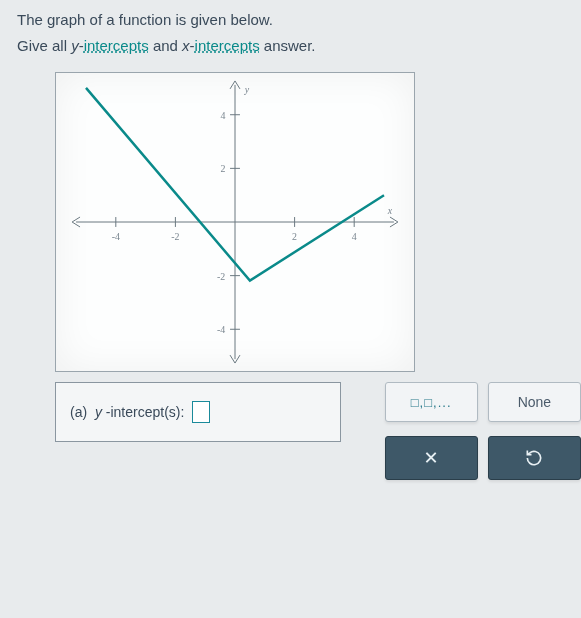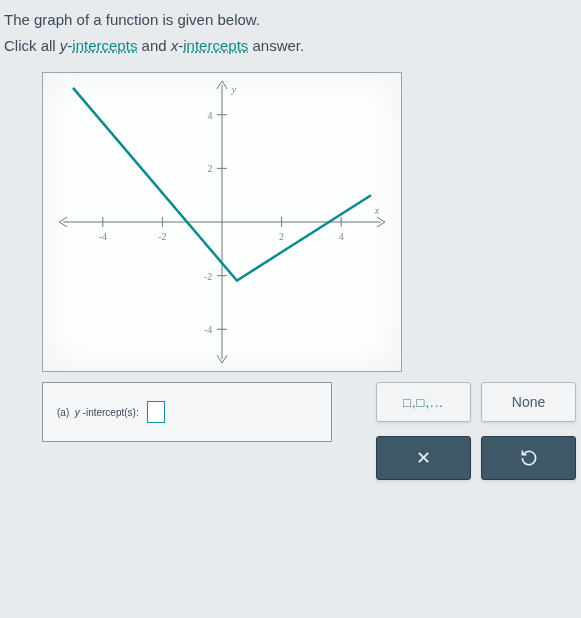--- a/index.html
+++ b/index.html
@@ -7,20 +7,21 @@
       font-family: Verdana, Arial, sans-serif;
       background: #e8ebed;
       width: 581px;
       height: 618px;
       overflow: hidden;
       color: #3a4a5a;
       font-size: 15px;
     }
     .container {
       padding: 8px 0 0 4px;
+      margin-left: 13px;
     }
     .prompt-line {
       line-height: 1.6;
       margin-bottom: 2px;
     }
     .ital { font-style: italic; }
     .term-link {
       color: #0a8a8a;
       text-decoration: underline dotted;
     }
@@ -48,21 +49,21 @@
       border: 1px solid #8a96a0;
       background: #f4f6f7;
       padding: 12px 18px 12px 14px;
       width: 290px;
     }
     .answer-line {
       display: flex;
       align-items: center;
       gap: 8px;
       margin: 6px 0;
-      font-size: 10px;
+      font-size: 14px;
     }
     .answer-line .label { white-space: nowrap; }
     .input-box {
       width: 18px;
       height: 22px;
       border: 1.5px solid #1a8a9a;
       background: #fff;
       display: inline-block;
     }
     .tool-panel {
@@ -95,21 +96,21 @@
     }
     .dark-btn svg { stroke: #e8f0f4; fill: none; stroke-width: 2; }
     .list-glyph { font-size: 13px; letter-spacing: 1px; color:#2a7a8a; }
   </style>
 </head>
 <body>
 
 <div class="container">
   <div class="prompt-line">The graph of a function is given below.</div>
   <div class="prompt-line">
-    <span>Click all </span><span class="ital">y</span>-<span class="term-link">intercepts</span><span> and </span><span class="ital">x</span>-<span class="term-link">intercepts</span><span> answer.</span>
+    <span>Give all </span><span class="ital">y</span>-<span class="term-link">intercepts</span><span> and </span><span class="ital">x</span>-<span class="term-link">intercepts</span><span> answer.</span>
   </div>
 
   <div class="graph-wrap">
     <svg viewBox="0 0 360 300">
 
       <g stroke="#6a7880" stroke-width="1">
         <line x1="20" y1="150" x2="340" y2="150"></line>
         <line x1="180" y1="12" x2="180" y2="288"></line>
 
         <polyline points="336,145 344,150 336,155" fill="none"></polyline>

